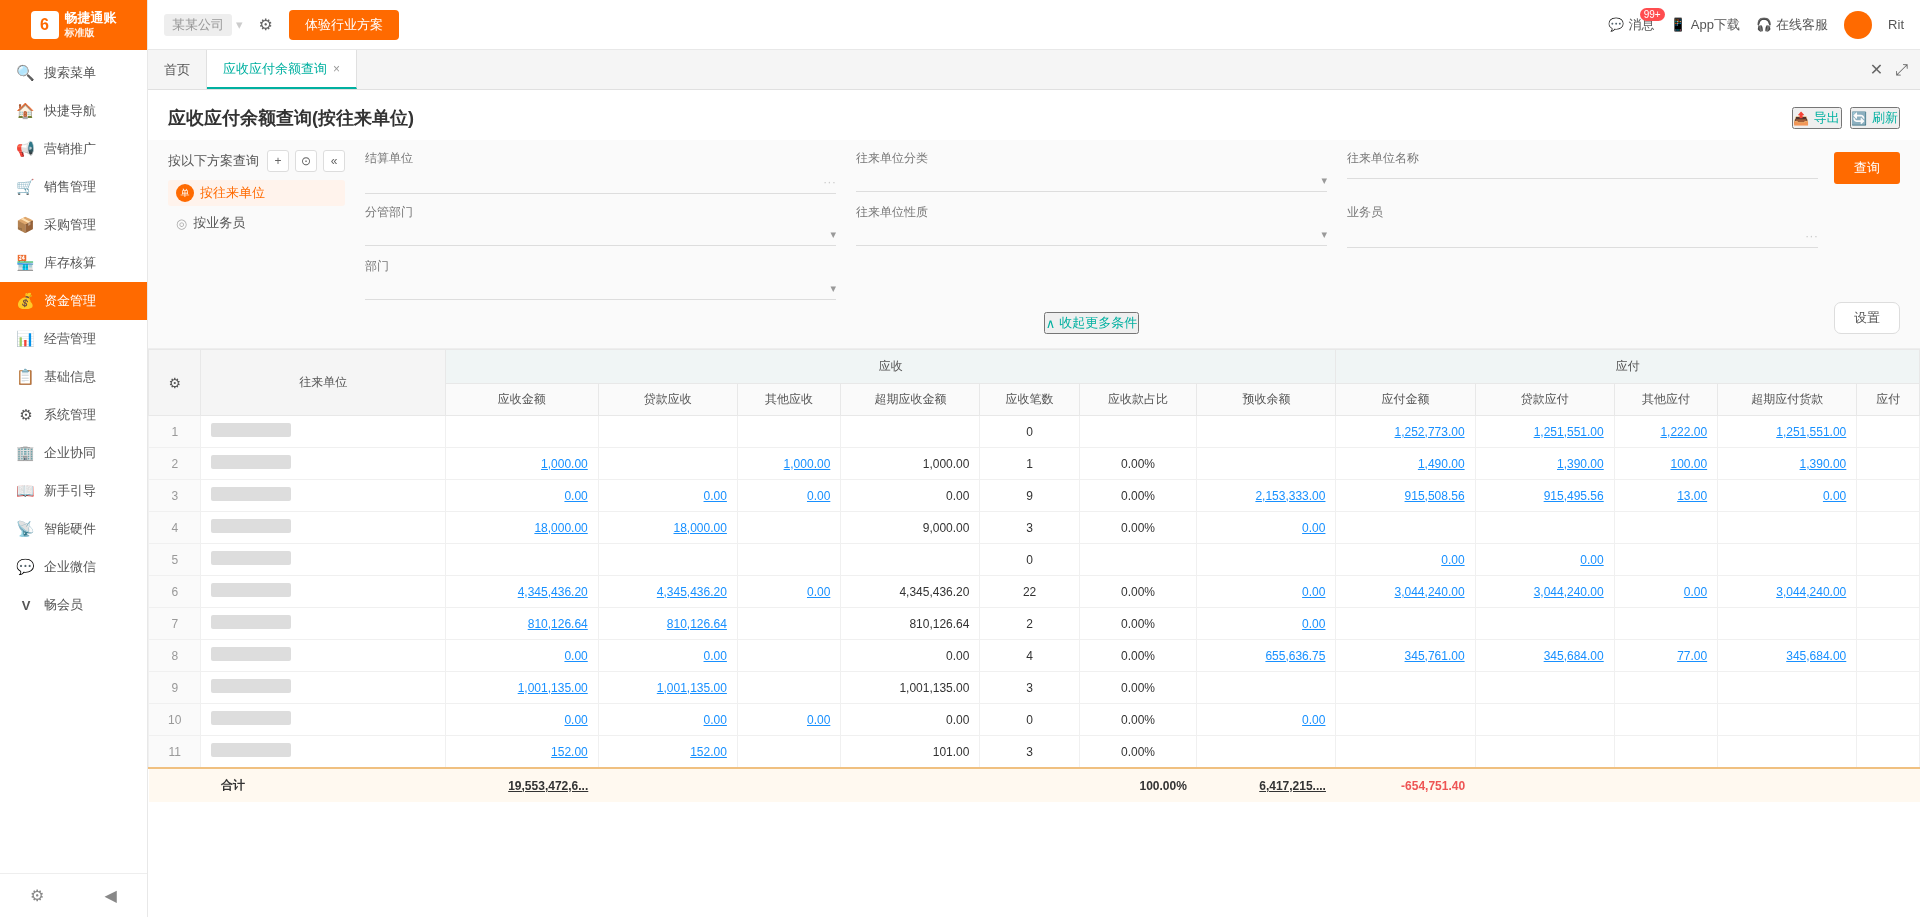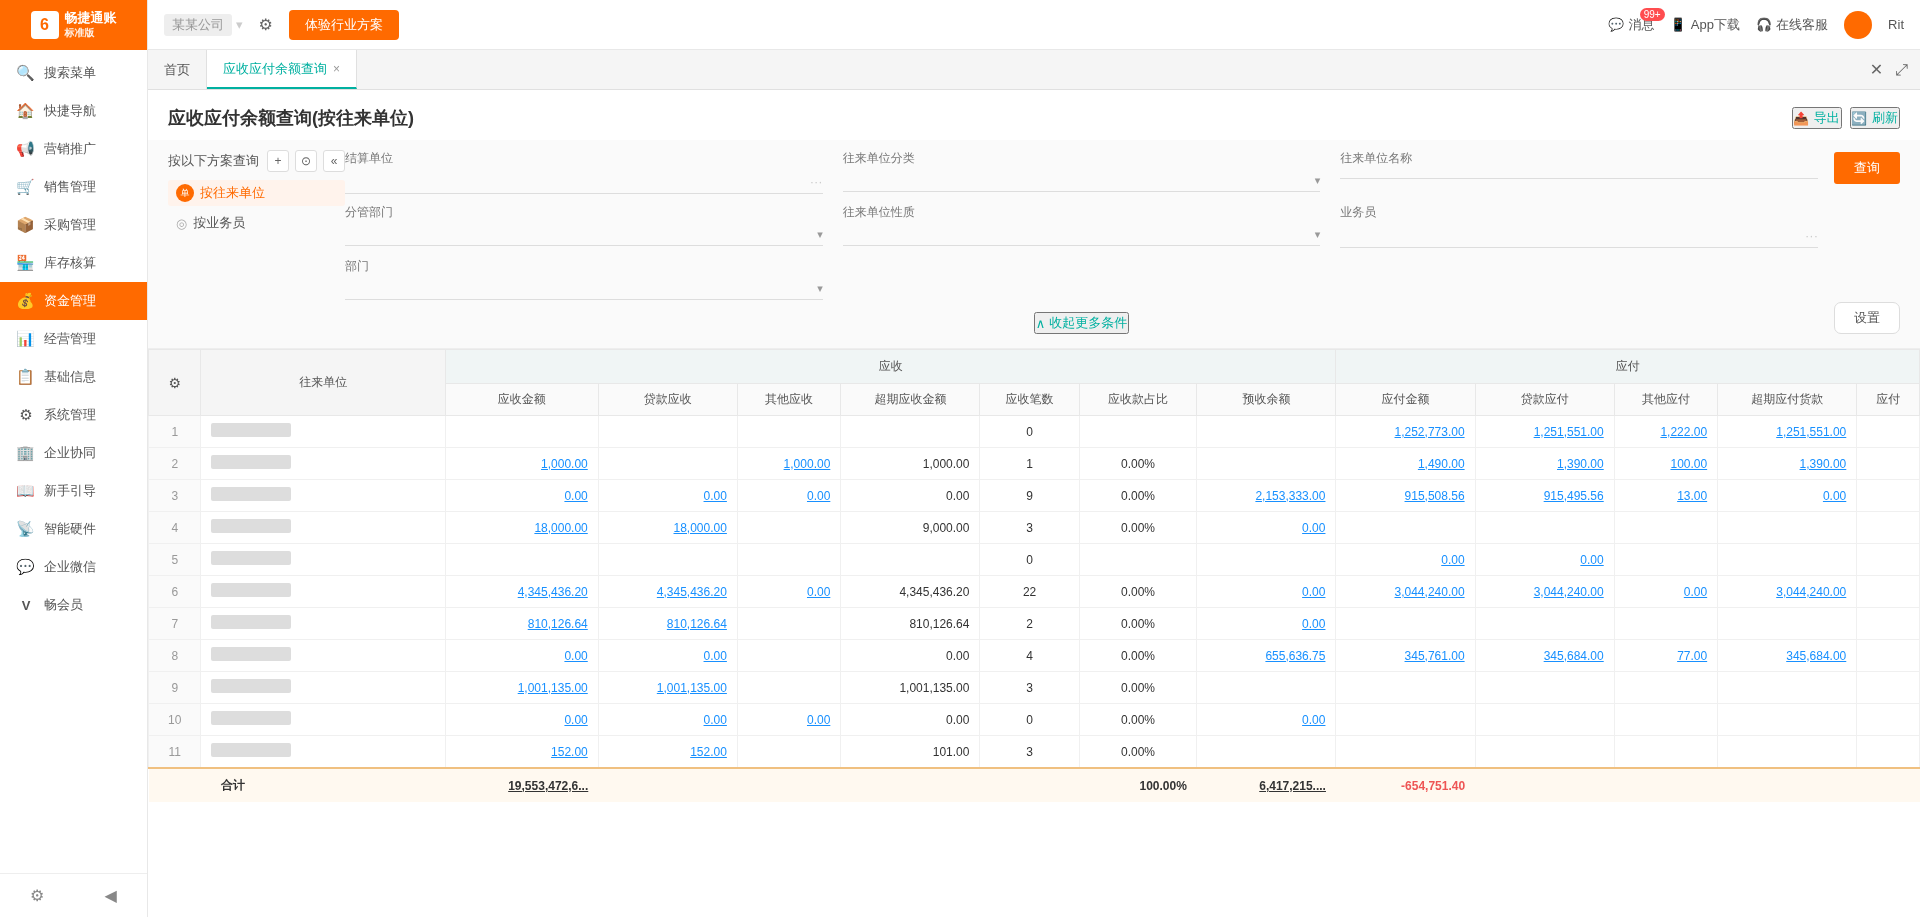--- a/index.html
+++ b/index.html
@@ -312,21 +312,21 @@
             <div class="schema-icon" style="font-size:9px;">单</div>
             <span class="schema-label">按往来单位</span>
           </div>
           <div class="schema-item schema-item2" style="display:flex;align-items:center;gap:6px;">
             <span class="schema-icon2" style="color:#aaa;">◎</span>
             <span class="schema-label2">按业务员</span>
           </div>
         </div>
       </div>
 
-      <div style="flex:1;display:grid;grid-template-columns:repeat(3,1fr);gap:10px 20px;align-content:start;">
+      <div style="flex:1;display:grid;grid-template-columns:repeat(3,1fr);gap:10px 20px;align-content:start;margin-left:20px;">
 
         <div class="filter-field">
           <label>结算单位</label>
           <div class="filter-input">
             <span></span>
             <span class="fi-dots">···</span>
           </div>
         </div>
         <div class="filter-field">
           <label>往来单位分类</label>

